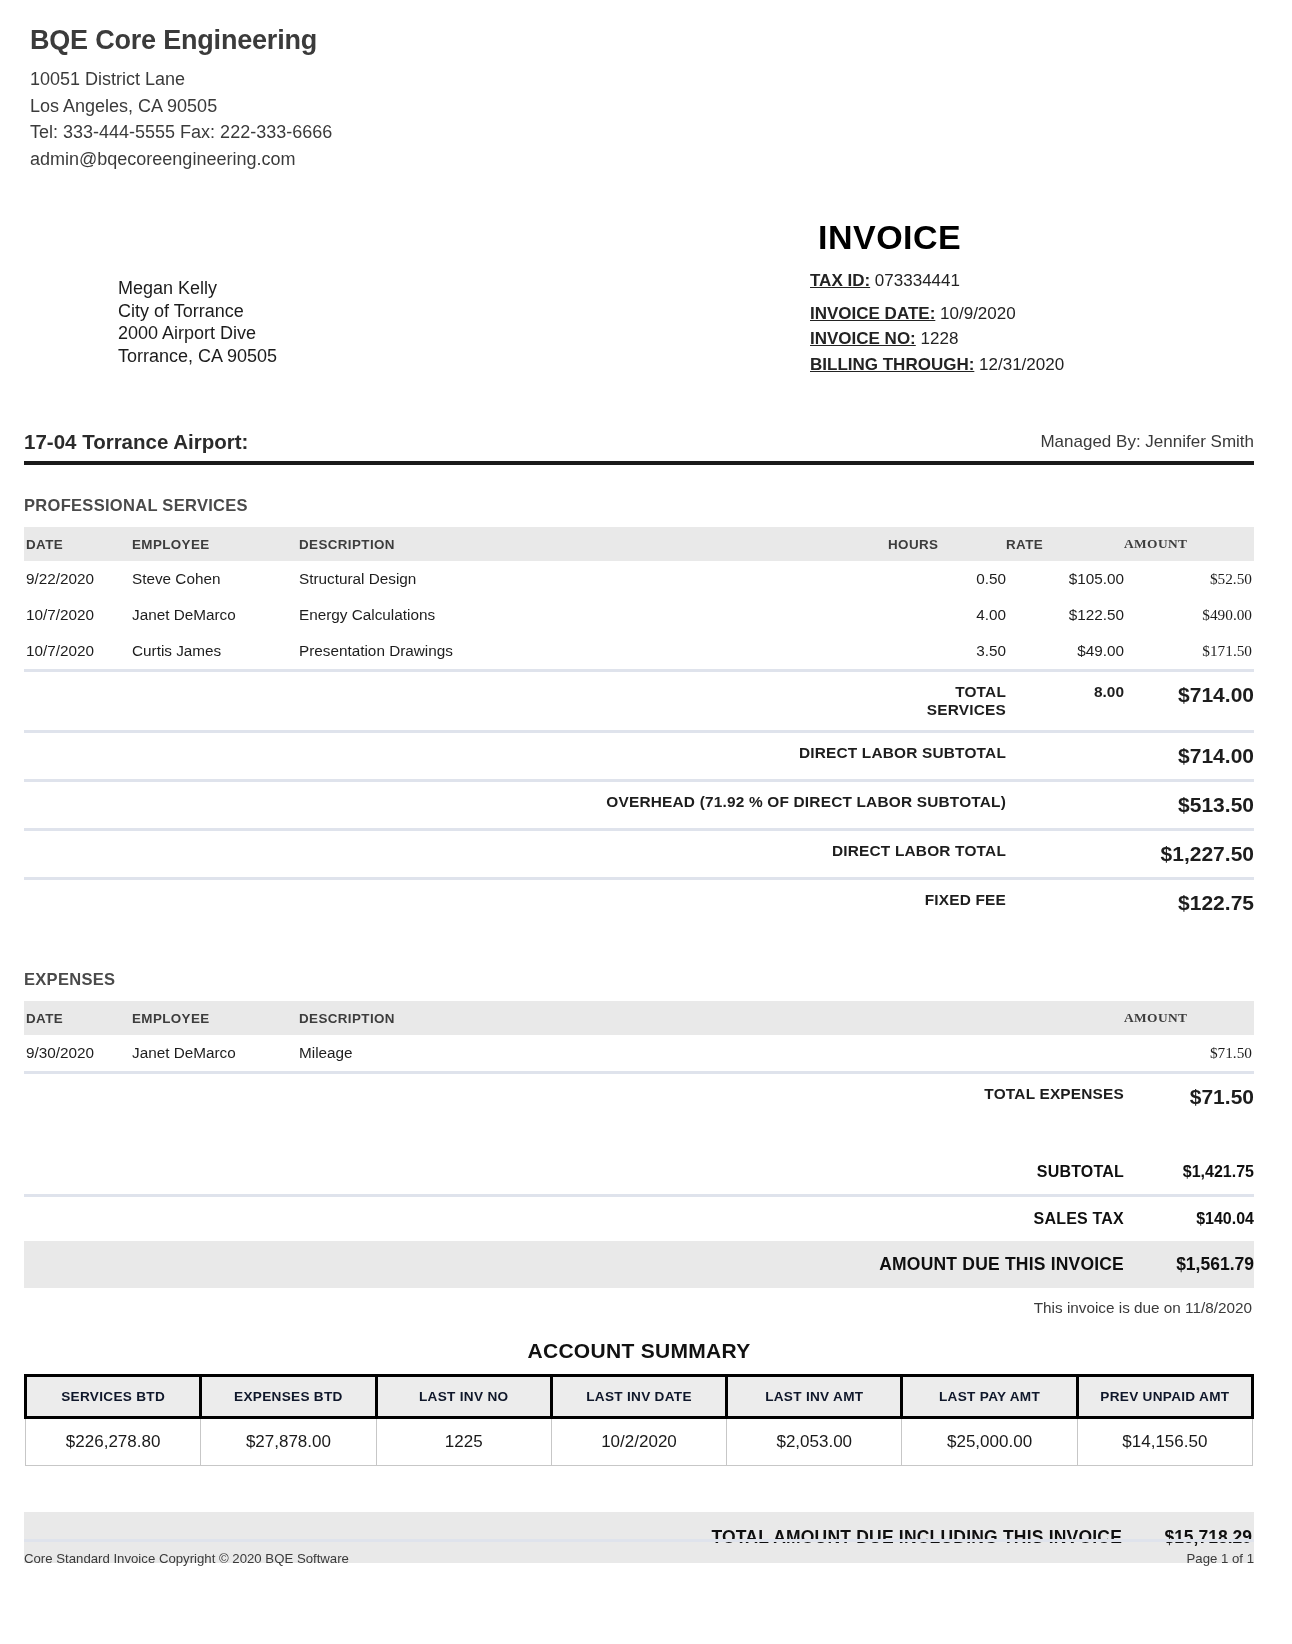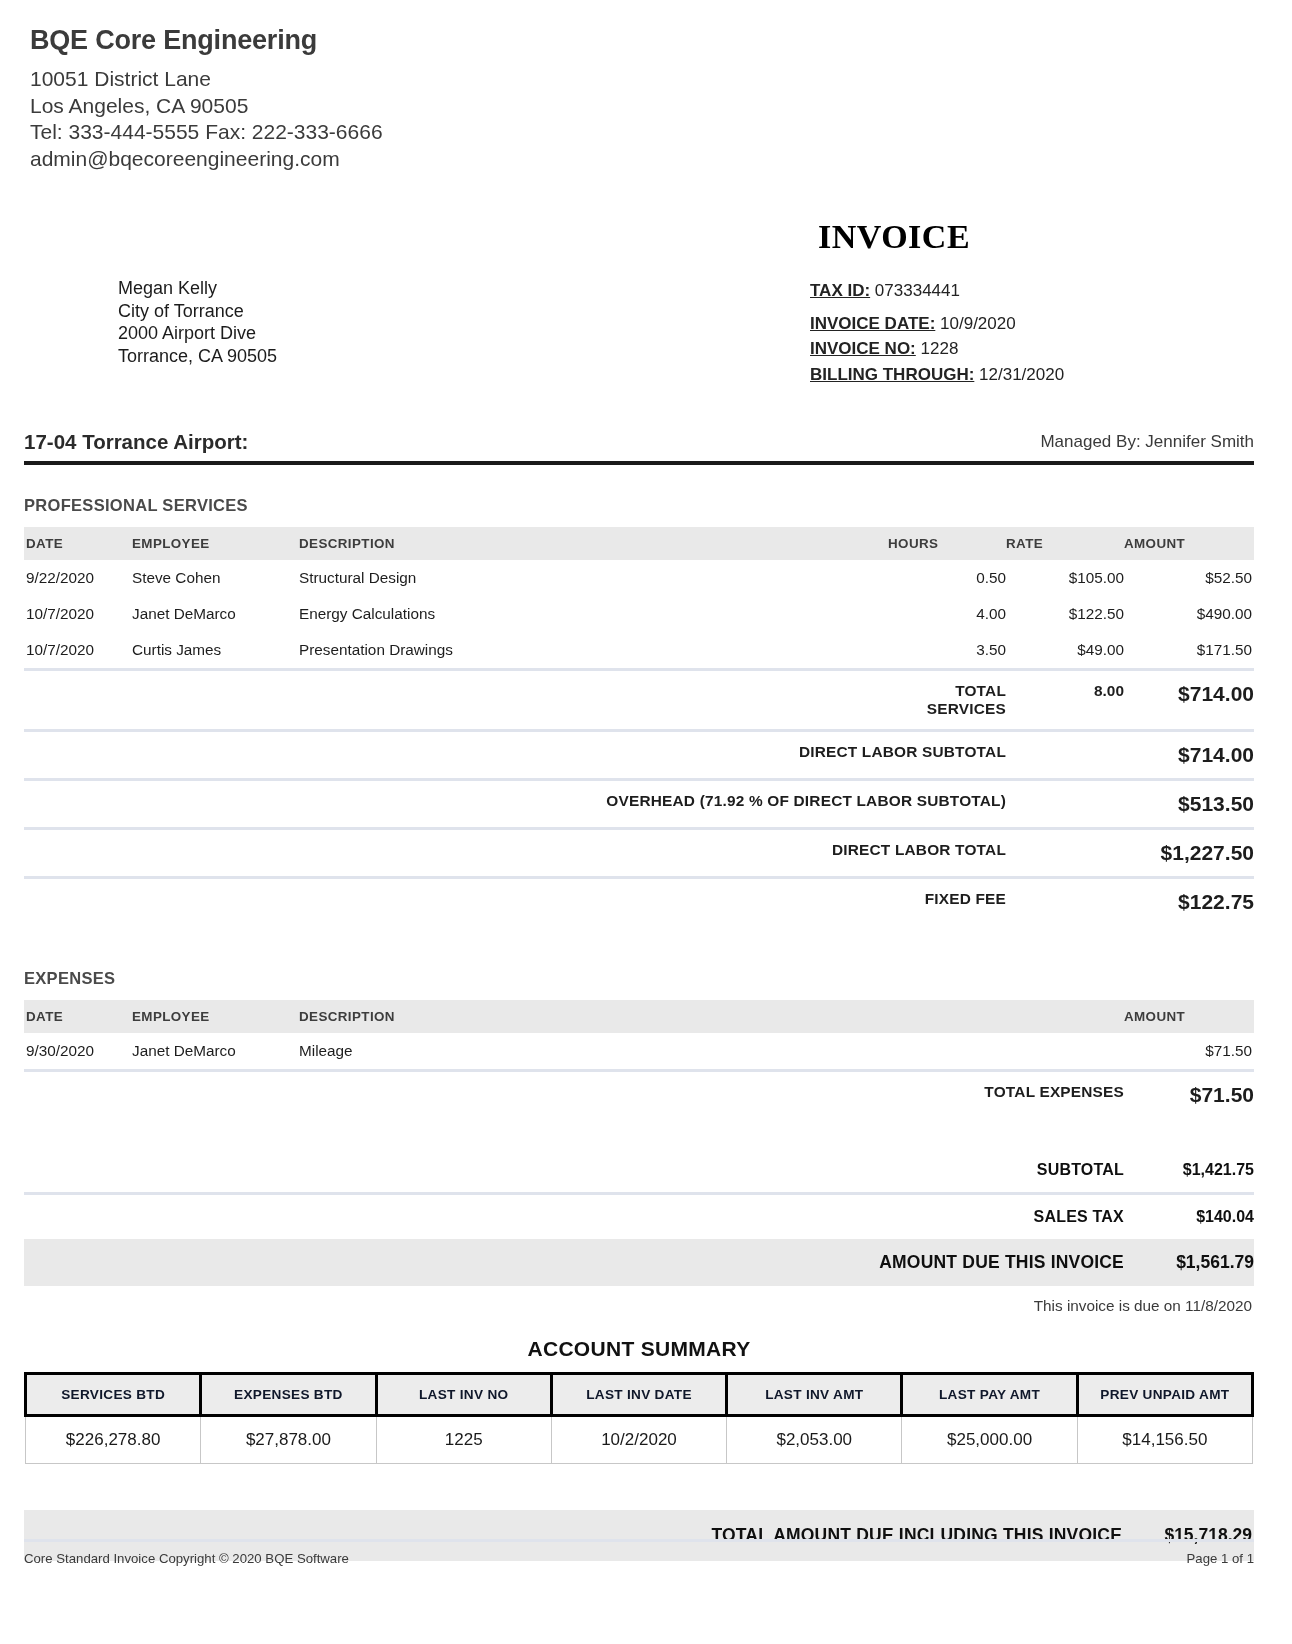--- a/index.html
+++ b/index.html
@@ -23,41 +23,40 @@
   
   .company-name {
     font-size: 27px;
     font-weight: bold;
     color: #3b3b3b;
     letter-spacing: -0.2px;
     margin: 3px 0 10px 6px;
   }
   .company-addr {
     margin-left: 6px;
-    font-size: 21px;
+    font-size: 18px;
     line-height: 26.5px;
     color: #3b3b3b;
   }
 
   
   .invoice-block {
     position: absolute;
     top: 218px;
     right: 62px;
     text-align: left;
     width: 420px;
   }
   .invoice-word {
     font-size: 34px;
     font-weight: bold;
     letter-spacing: 0.5px;
     color: #000;
-    margin-bottom: 22px;
+    margin-bottom: 11px;
     margin-left: 8px;
-    font-family: Liberation Serif, serif;
   }
   .inv-line {
     font-size: 17px;
     line-height: 25.5px;
     color: #232323;
     white-space: nowrap;
   }
   .inv-line b { font-weight: bold; text-decoration: underline; }
   .taxid-line { margin-bottom: 7px; }
 
@@ -118,21 +117,21 @@
   table.grid td {
     padding: 9px 0 9px 0;
     color: #1d1d1d;
     vertical-align: top;
   }
   .c-date   { width: 108px; padding-left: 2px !important; }
   .c-emp    { width: 167px; }
   .c-desc   { }
   .c-hours  { width: 118px; text-align: right; }
   .c-rate   { width: 118px; text-align: right; }
-  .c-amount { width: 130px; text-align: right; padding-right: 2px !important; }
+  .c-amount { width: 130px; text-align: right; padding-right: 2px !important; font-family: Liberation Serif, serif; }
   th.c-hours, th.c-rate, th.c-amount { text-align: right; }
 
   .rowline { border-top: 3px solid #dfe3ec; }
 
   
   .tot-label {
     text-align: right;
     font-weight: bold;
     font-size: 15.4px;
     color: #141414;

